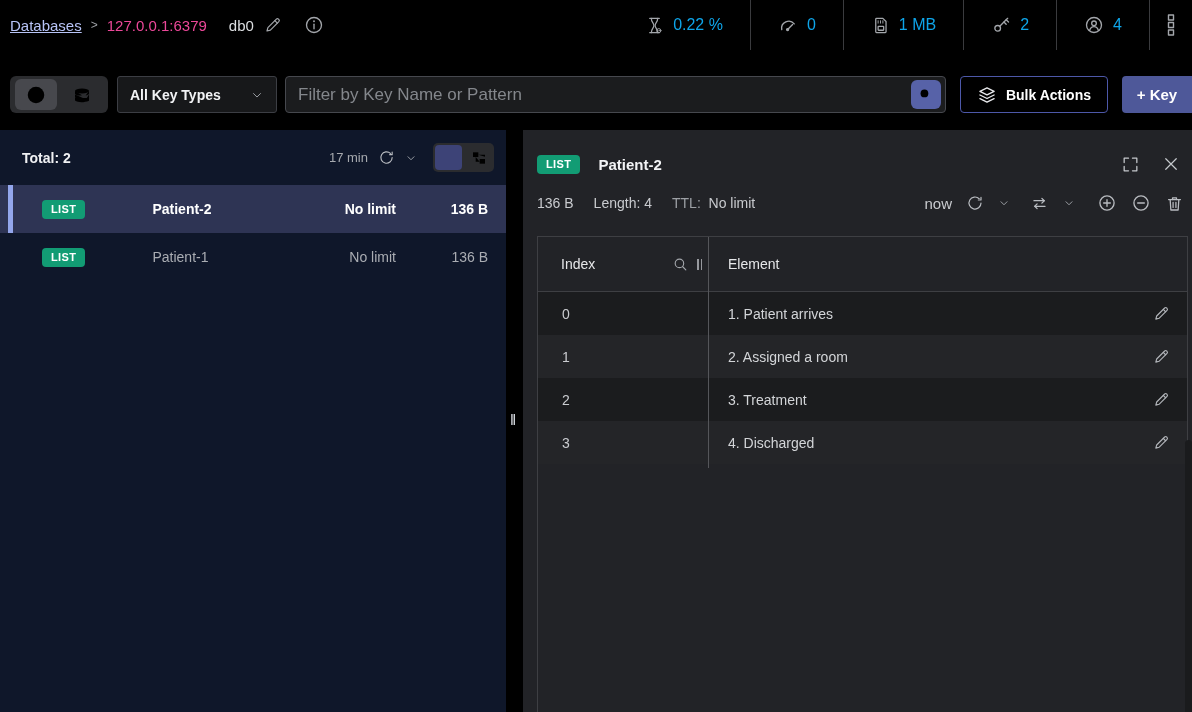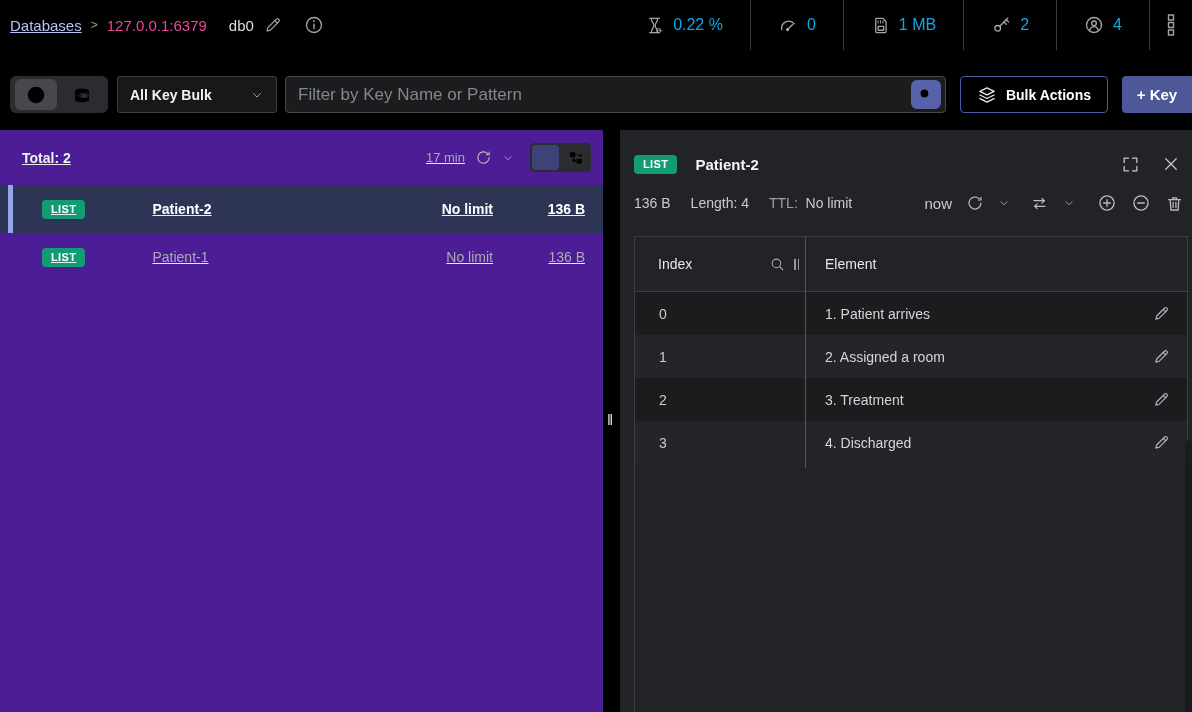--- a/index.html
+++ b/index.html
@@ -42,21 +42,21 @@
      color:#fff; cursor:pointer; flex:none; }
   .bulk-btn { margin-left:14px; height:37px; padding:0 16px; display:flex; align-items:center; gap:9px; background:transparent;
      border:1px solid #4d58a9; border-radius:4px; color:#fff; font-size:14px; font-weight:700; cursor:pointer;
      font-family:"Liberation Sans", sans-serif; }
   .bulk-btn .ic { color:#e8e9ec; }
   .addkey-btn { margin-left:14px; height:37px; width:70px; background:#4e5899; border:none; border-radius:4px 0 0 4px;
      color:#fff; font-size:15px; font-weight:700; cursor:pointer; font-family:"Liberation Sans", sans-serif; }
 
   
   .main { margin-top:17px; display:flex; height:582px; }
-  .left-panel { width:603px; background:#4c1d95; display:flex; flex-direction:column;text-decoration:underline; }
+  .left-panel { width:506px; background:#0f172a; display:flex; flex-direction:column; }
   .gutter { width:17px; background:#000; position:relative; cursor:col-resize; }
   .gutter .handle { position:absolute; left:4px; top:281px; color:#e3e7ee; font-size:15px; letter-spacing:1px; }
   .right-panel { flex:1; background:#222327; position:relative; padding:0 0 0 14px; }
 
   
   .lp-header { height:55px; display:flex; align-items:center; padding:0 12px 0 22px; }
   .lp-total { font-size:14px; font-weight:700; color:#f0f1f3; }
   .lp-controls { margin-left:auto; display:flex; align-items:center; gap:10px; }
   .lp-refresh-time { font-size:13px; color:#a6a9ae; }
   .view-group { display:flex; align-items:center; gap:3px; background:#2b2c2f; border-radius:5px; padding:2px; margin-left:6px; }
@@ -207,21 +207,21 @@
       <svg width="24" height="24" viewBox="0 0 24 24" stroke-width="1.3">
           <ellipse cx="12" cy="8" rx="7" ry="2.6"></ellipse>
           <path d="M5 8v3c2 1.6 4.5 1.8 7 1.2M19 8v3c-1 .9-2 1.3-3.4 1.5"></path>
           <path d="M5 11.5v3c2.5 2 6.5 2 9 1M19 11.5v3.2c-.8.8-1.8 1.2-2.8 1.4"></path>
           <path d="M5 15v2.5c3 2.2 9 2.2 14 .2V15"></path>
         </svg>
     </span>
   </div>
 
   <div class="keytype-select">
-    <span class="lbl">All Key Bulk</span>
+    <span class="lbl">All Key Types</span>
     <span class="ic">
       <svg width="14" height="14" viewBox="0 0 24 24">
           <path d="M6 9.5l6 6 6-6"></path>
         </svg>
     </span>
   </div>
 
   <div class="search-box">
     <input type="text" placeholder="Filter by Key Name or Pattern" style="">
     <span class="search-btn">

